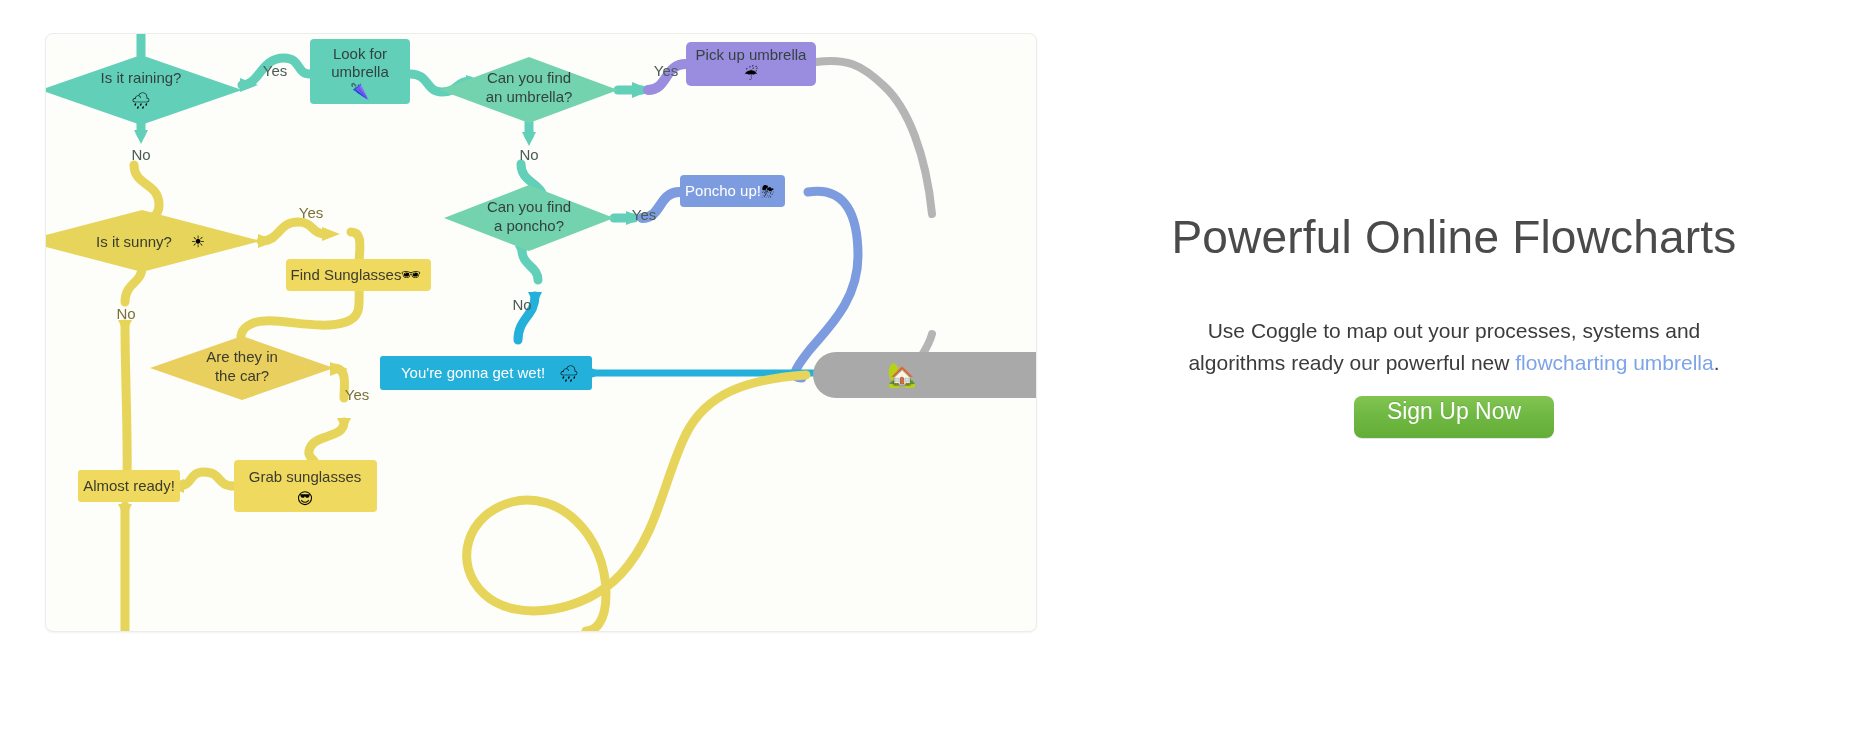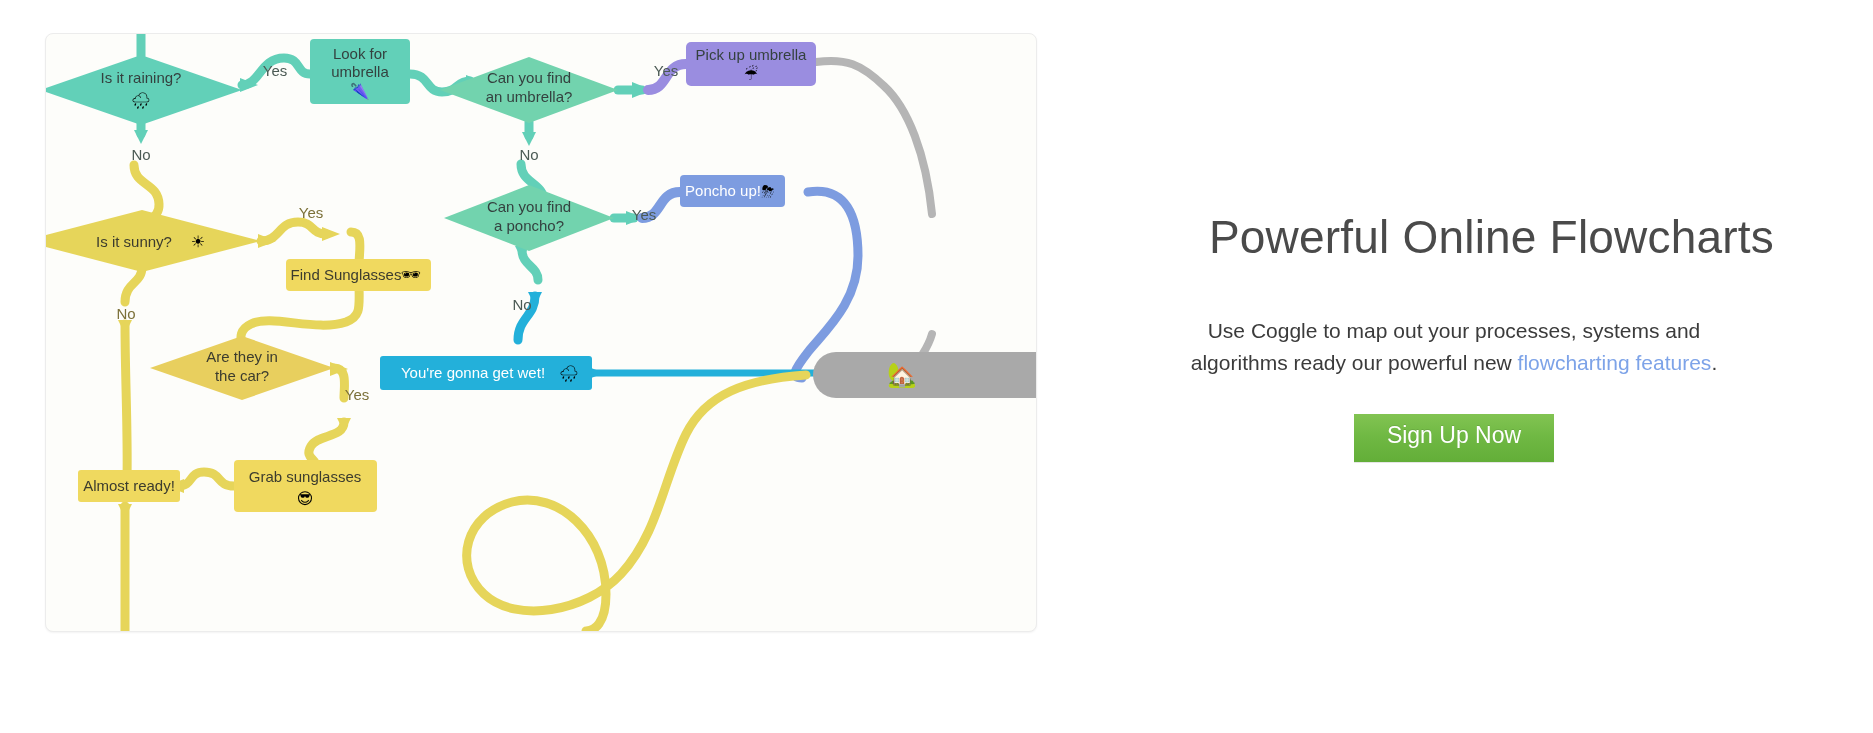--- a/index.html
+++ b/index.html
@@ -93,41 +93,40 @@
   }
   #promo-title {
     font-family: "Liberation Sans", sans-serif;
     font-size: 46px;
     font-weight: 300;
     letter-spacing: 0.2px;
     color: #4a4a4a;
     margin: 0 0 52px 0;
     line-height: 1.1;
     white-space: nowrap;
-    text-align: right;
   }
   #promo-body {
     font-family: "Liberation Sans", sans-serif;
     font-size: 21px;
     line-height: 1.55;
     color: #3b3b3b;
-    margin: 0 0 34px 0;
+    margin: 0 0 16px 0;
   }
   .promo-link {
     color: #7da3e8;
     text-decoration: none;
   }
   #signup-btn {
     display: inline-block;
     font-family: "Liberation Sans", sans-serif;
     font-size: 23px;
     color: #ffffff;
-    padding: 10px 33px 15px 33px;
+    padding: 4px 33px 15px 33px;
     border: none;
-    border-radius: 0;
+    border-radius: 8px;
     background: linear-gradient(180deg, #82c452 0%, #6fb843 48%, #63ae38 100%);
     box-shadow: 0 1px 0 rgba(0,0,0,0.10);
     cursor: pointer;
     text-shadow: 0 -1px 0 rgba(0,0,0,0.10);
     line-height: 1;
   }
 </style>
 </head>
 <body>
 
@@ -306,20 +305,20 @@
     </div>
   </div>
 
   <div id="promo">
     <div id="promo-inner">
 
       <h1 id="promo-title">Powerful Online Flowcharts</h1>
 
       <p id="promo-body">
         <span>Use Coggle to map out your processes, systems and</span><br>
-        <span>algorithms ready our powerful new </span><a class="promo-link" href="#">flowcharting features</a><span>.</span>
+        <span>algorithms ready our powerful new </span><a class="promo-link" href="#">flowcharting umbrella</a><span>.</span>
       </p>
 
       <button id="signup-btn">Sign Up Now</button>
     </div>
   </div>
 
 </div>
 
 </body></html>

